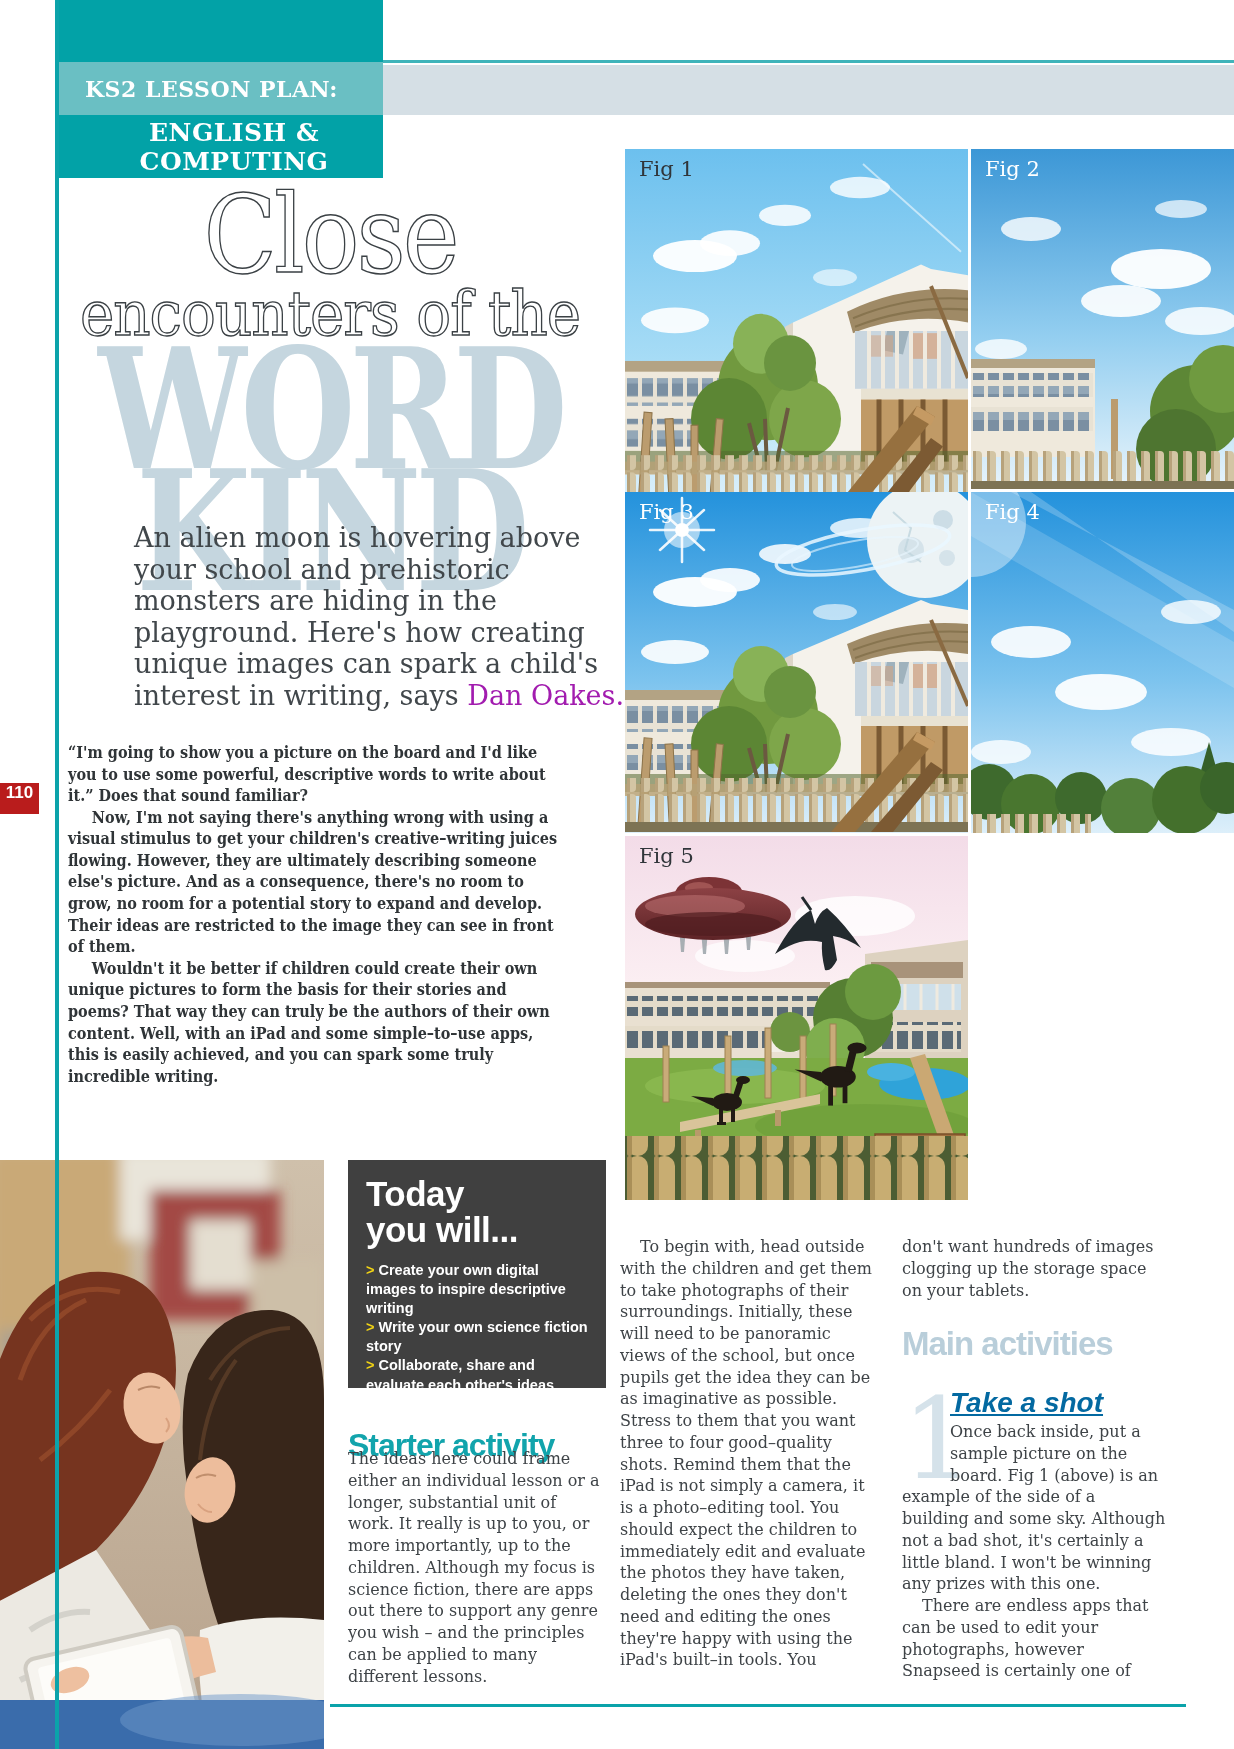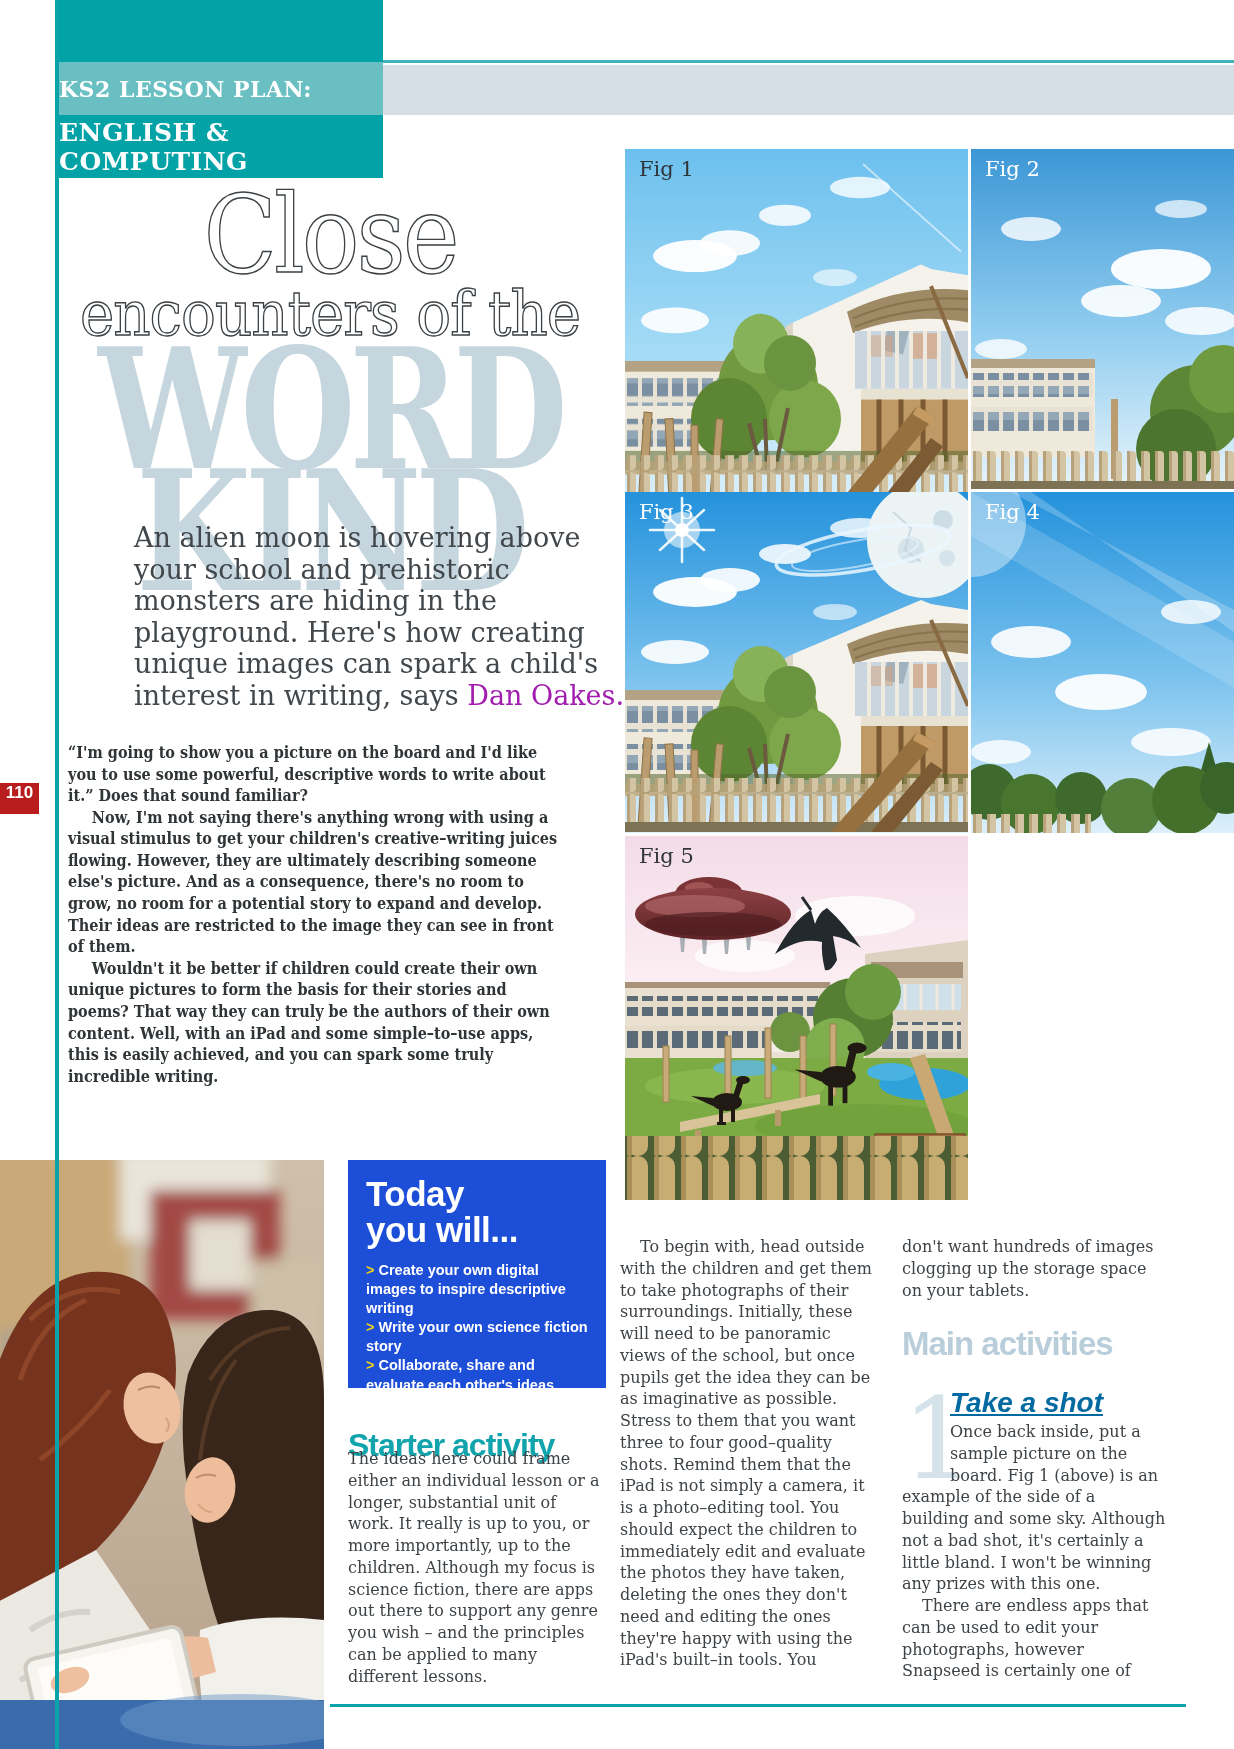--- a/index.html
+++ b/index.html
@@ -8,21 +8,21 @@
 
   
   .v-line{position:absolute;left:55px;top:0;width:4px;height:1749px;background:#0ba3aa;z-index:12;}
   .page-badge{position:absolute;left:0;top:783px;width:39px;height:31px;background:#b91c1c;
         color:#fff;font:bold 17px "Liberation Sans",sans-serif;display:flex;align-items:flex-start;justify-content:center;z-index:13;}
 
   
   .hdr-block{position:absolute;left:59px;top:0;width:324px;height:178px;background:#02a2a7;}
   .hdr-kicker{position:absolute;left:59px;top:62px;width:324px;height:53px;background:#6abfc3;
         display:flex;align-items:center;}
-  .hdr-kicker span, .hdr-subject span{color:#fff;font-weight:bold;letter-spacing:.5px;}
+  .hdr-kicker span, .hdr-subject span{color:#fff;font-weight:bold;padding-left:26px;letter-spacing:.5px;text-align:center;}
   .hdr-kicker span{font-size:22px;}
   .hdr-subject{position:absolute;left:59px;top:115px;width:324px;height:63px;display:flex;align-items:center;}
   .hdr-subject span{font-size:25px;}
   .top-rule{position:absolute;left:383px;top:60px;width:851px;height:3px;background:#3fb4ba;}
   .gray-band{position:absolute;left:383px;top:65px;width:851px;height:50px;background:#d5dfe5;}
 
   
   .title-wrap{position:absolute;left:62px;top:0;width:536px;height:740px;}
   .t-line{position:absolute;left:0;width:100%;text-align:center;line-height:1;white-space:nowrap;}
   .thin{color:#3b4145;-webkit-text-fill-color:rgba(0,0,0,0);-webkit-text-stroke:1.3px #3b4145;}
@@ -47,21 +47,21 @@
   .fig-label{position:absolute;top:8px;left:14px;font-size:21px;color:#30353a;z-index:2;}
   .fig-label.lt{color:#ffffff;}
   .ph-fig1{left:625px;top:149px;width:343px;height:364px;}
   .ph-fig2{left:971px;top:149px;width:263px;height:340px;}
   .ph-fig3{left:625px;top:492px;width:343px;height:341px;}
   .ph-fig4{left:971px;top:492px;width:263px;height:341px;text-align:center;}
   .ph-fig5{left:625px;top:836px;width:343px;height:364px;}
   .ph-left{left:0;top:1160px;width:324px;height:589px;background:#c7b49c;}
 
   
-  .today-box{position:absolute;left:348px;top:1160px;width:258px;height:228px;background:#1d4ed8;
+  .today-box{position:absolute;left:348px;top:1160px;width:258px;height:228px;background:#404040;
         box-sizing:border-box;padding:16px 16px 0 18px;font-family:"Liberation Sans",sans-serif;color:#fff;}
   .tb-title{font-size:35px;font-weight:bold;line-height:1.04;letter-spacing:-.5px;}
   .tb-items{margin-top:12px;font-size:14.5px;font-weight:bold;line-height:1.32;}
   .tb-item{margin:0;}
   .tb-item .mark{color:#f2d414;}
 
   
   .starter-head{position:absolute;left:348px;top:1400px;width:260px;font-family:"Liberation Sans",sans-serif;
         font-weight:bold;font-size:32px;letter-spacing:-1px;color:#12a4ac;}
   .starter-body{position:absolute;left:348px;top:1448px;width:256px;font-size:16px;line-height:1.36;color:#3e4347;}

